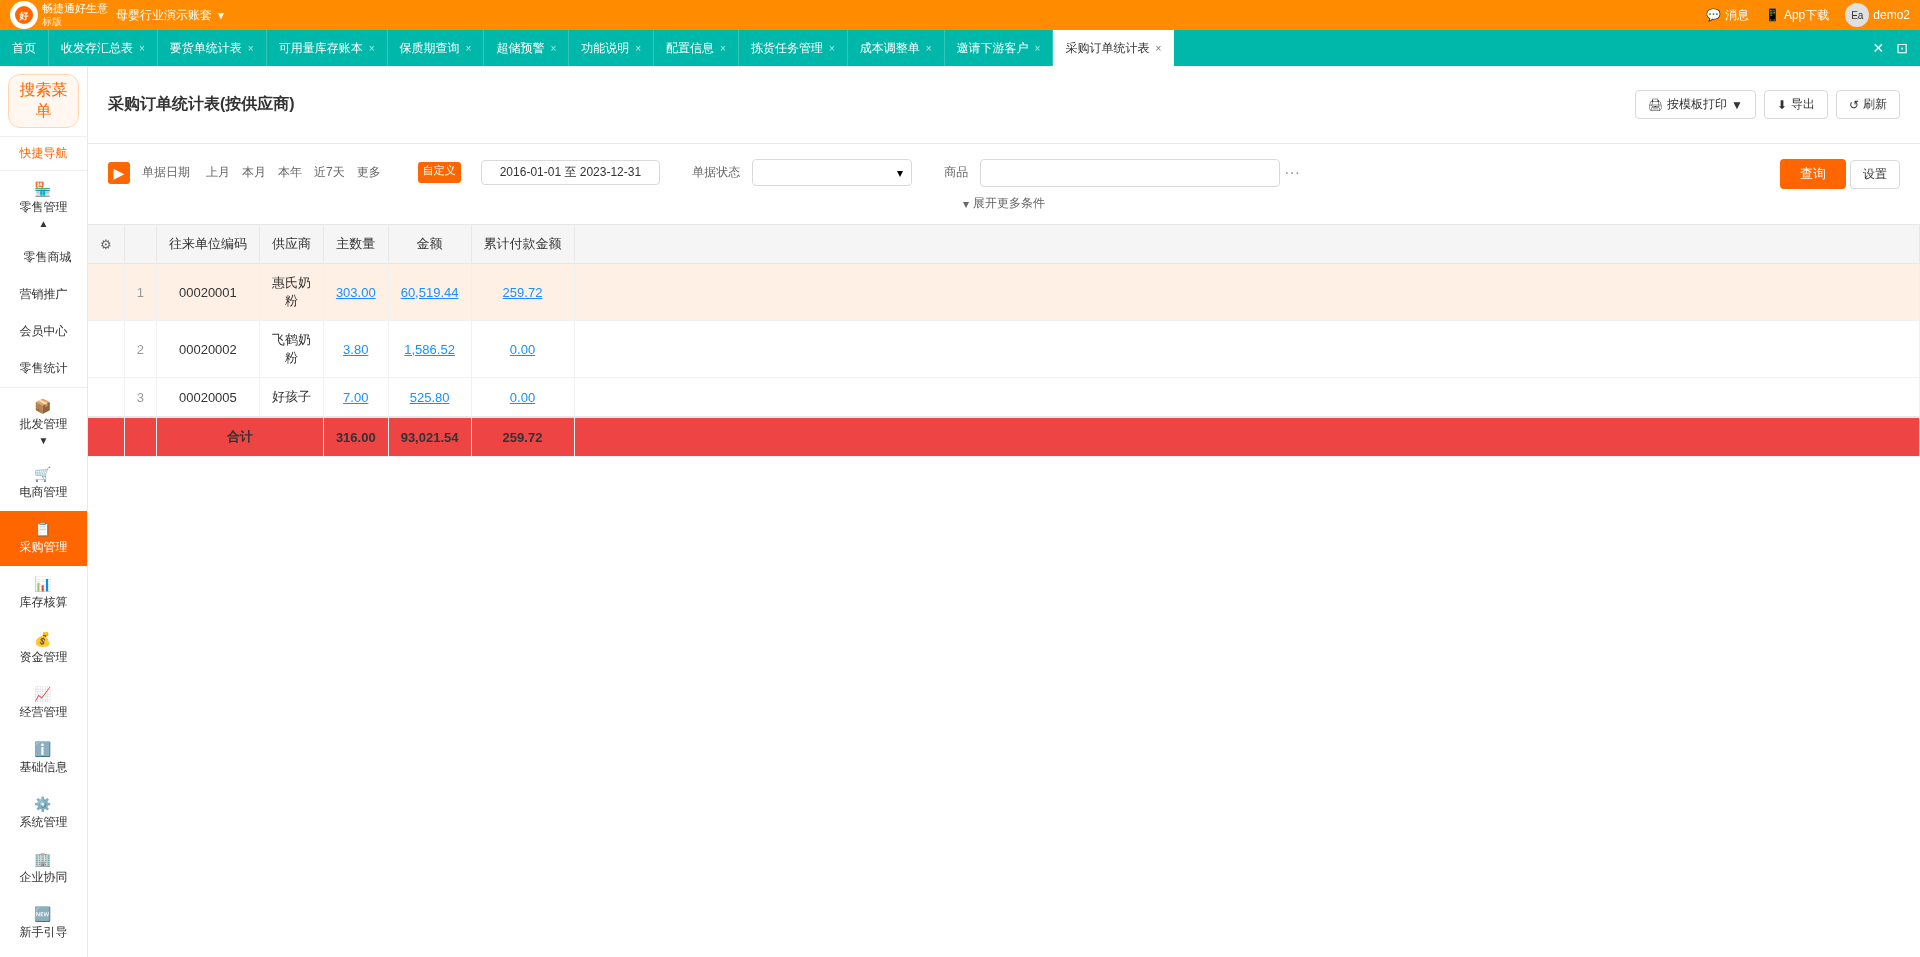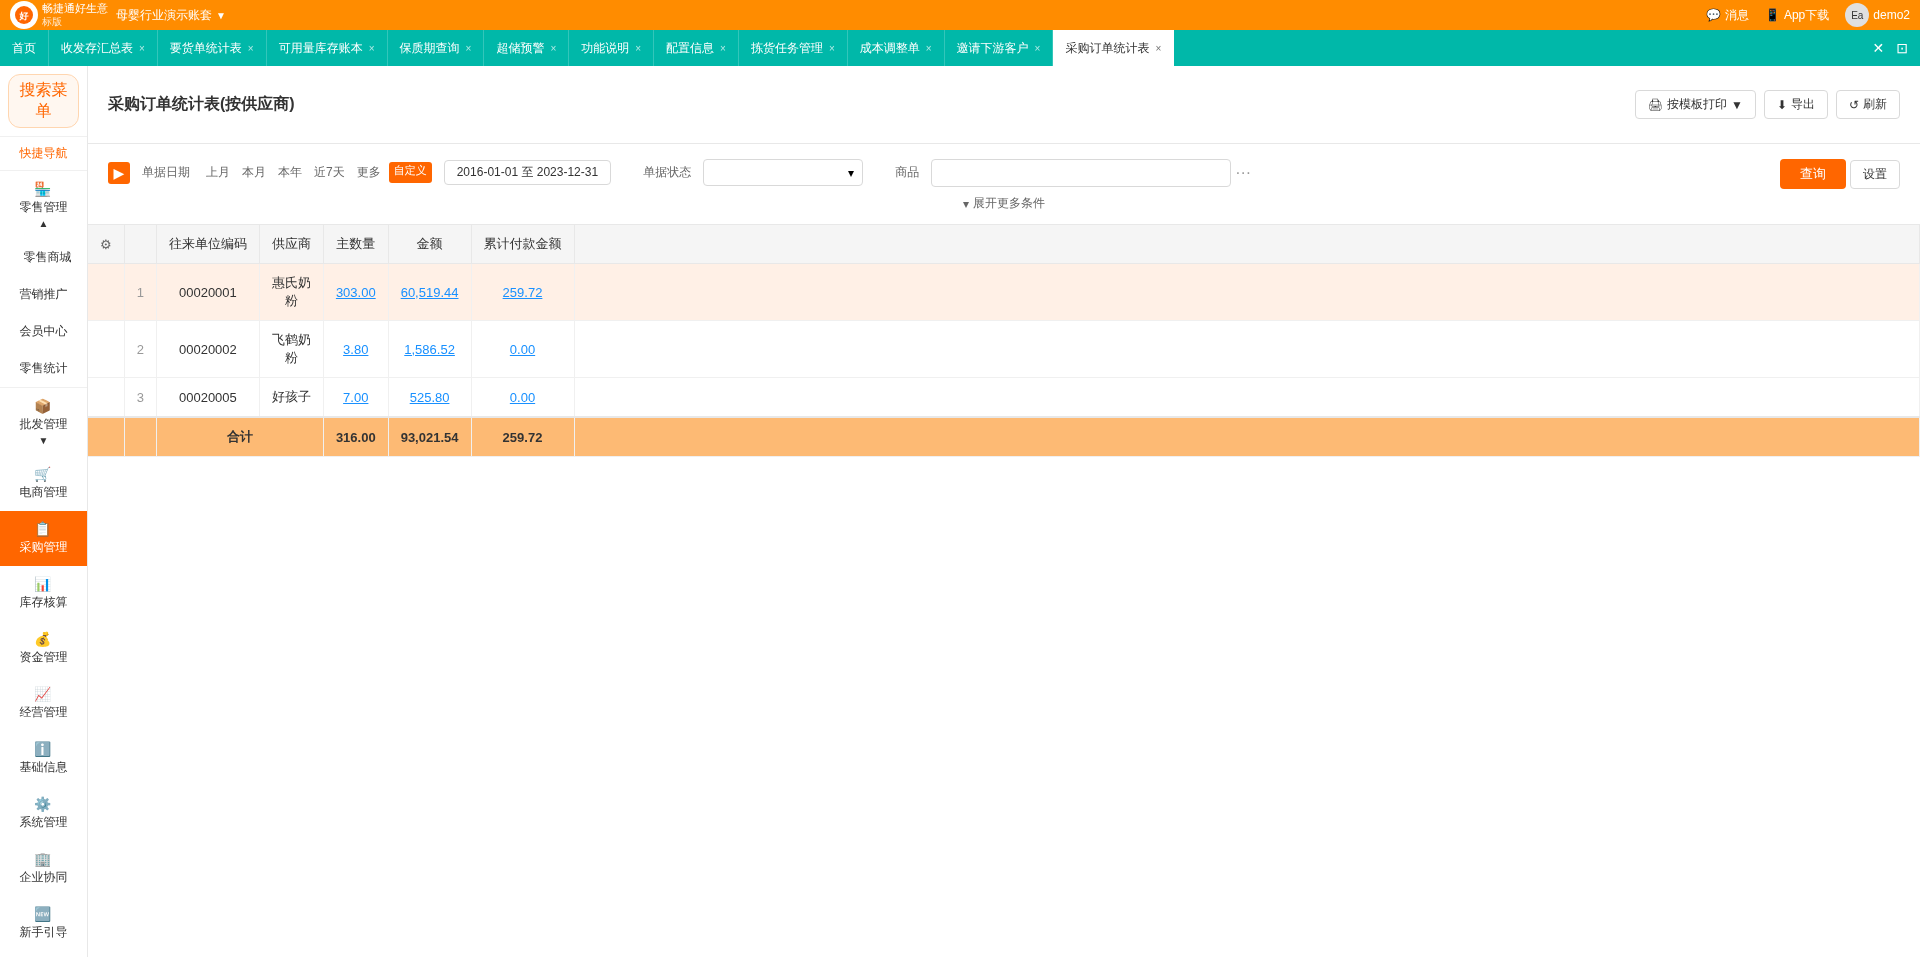--- a/index.html
+++ b/index.html
@@ -54,42 +54,42 @@
     .btn-refresh { background: white; border: 1px solid #d9d9d9; border-radius: 4px; padding: 5px 12px; font-size: 12px; cursor: pointer; display: flex; align-items: center; gap: 4px; color: #333; }
 
     
     .filter-area { background: white; padding: 12px 20px; border-bottom: 1px solid #e8e8e8; flex-shrink: 0; }
     .filter-row { display: flex; align-items: center; gap: 12px; flex-wrap: wrap; }
     .filter-toggle-btn { width: 22px; height: 22px; background: #ff6600; color: white; border: none; border-radius: 3px; cursor: pointer; display: flex; align-items: center; justify-content: center; font-size: 14px; flex-shrink: 0; }
     .filter-label { font-size: 12px; color: #666; white-space: nowrap; }
     .filter-date-shortcuts { display: flex; gap: 4px; }
     .date-shortcut { font-size: 12px; color: #666; cursor: pointer; padding: 2px 4px; }
     .date-range { font-size: 12px; color: #333; }
-    .custom-tag { background: #ff6600; color: white; font-size: 11px; padding: 1px 5px; border-radius: 3px; }
+    .custom-tag { background: #ff6600; color: white; font-size: 11px; padding: 1px 5px; border-radius: 3px; margin-left: 29px; }
     .filter-select { border: 1px solid #d9d9d9; border-radius: 4px; padding: 4px 8px; font-size: 12px; min-width: 120px; cursor: pointer; display: flex; align-items: center; justify-content: space-between; background: white; }
     .filter-input { border: 1px solid #d9d9d9; border-radius: 4px; padding: 4px 8px; font-size: 12px; min-width: 200px; background: white; }
     .filter-more-btn { display: flex; align-items: center; gap: 4px; color: #666; font-size: 12px; cursor: pointer; margin: 0 auto; padding: 6px 0 0; }
     .filter-input-container { display: flex; align-items: center; gap: 4px; }
     .filter-dots { color: #999; cursor: pointer; font-size: 16px; }
 
     
     .btn-query { background: #ff6600; color: white; border: none; border-radius: 4px; padding: 6px 20px; font-size: 13px; cursor: pointer; }
     .btn-settings { background: white; border: 1px solid #d9d9d9; color: #333; border-radius: 4px; padding: 5px 12px; font-size: 12px; cursor: pointer; margin-top: 4px; display: block; }
 
     
     .table-area { flex: 1; background: white; margin: 0; overflow: auto; }
     .data-table { width: 100%; border-collapse: collapse; }
     .data-table th { background: #f5f5f5; padding: 10px 12px; text-align: center; font-size: 13px; color: #333; font-weight: normal; border-bottom: 1px solid #e8e8e8; border-right: 1px solid #e8e8e8; white-space: nowrap; }
     .data-table td { padding: 10px 12px; text-align: center; font-size: 13px; color: #333; border-bottom: 1px solid #f0f0f0; border-right: 1px solid #f0f0f0; }
     .data-table tr.selected td { background: #fff0e6; }
     .data-table td a, .data-table td .link { color: #1890ff; text-decoration: underline; cursor: pointer; }
     .data-table .row-num { color: #999; }
     .th-checkbox { width: 40px; }
     .col-settings { color: #666; cursor: pointer; }
-    .footer-row td { background: #fdba74; font-weight: bold; border-top: 2px solid #e8e8e8; }
+    .footer-row td { background: #ef4444; font-weight: bold; border-top: 2px solid #e8e8e8; }
     .footer-row td:first-child { }
 
     
     .workspace-selector-wrap { display: flex; align-items: center; gap: 4px; color: white; font-size: 12px; cursor: pointer; }
     .workspace-arrow { font-size: 10px; }
 
     .content-inner { display: flex; flex-direction: column; height: 100%; }
   </style>
 </head>
 <body>
@@ -257,21 +257,21 @@
           <button class="filter-toggle-btn">▶</button>
           <span class="filter-label">单据日期</span>
           <div class="filter-date-shortcuts">
             <span class="date-shortcut">上月</span>
             <span class="date-shortcut">本月</span>
             <span class="date-shortcut">本年</span>
             <span class="date-shortcut">近7天</span>
             <span class="date-shortcut">更多</span>
             <span class="custom-tag">自定义</span>
           </div>
-          <div class="date-range" style="border:1px solid #d9d9d9; padding:3px 12px; border-radius:4px; font-size:12px; cursor:pointer;">2016-01-01 至 2023-12-31</div>
+          <div class="date-range" style="border:1px solid #d9d9d9; padding:3px 18px; border-radius:4px; font-size:12px; cursor:pointer;margin-left:8px;">2016-01-01 至 2023-12-31</div>
 
           <span class="filter-label" style="margin-left:20px;">单据状态</span>
           <div class="filter-select" style="min-width:160px;">
             <span style="color:#bbb; font-size:12px;">　</span>
             <span>▾</span>
           </div>
 
           <span class="filter-label" style="margin-left:20px;">商品</span>
           <div class="filter-input-container">
             <div class="filter-input" style="min-width:300px; min-height:28px;"></div>

